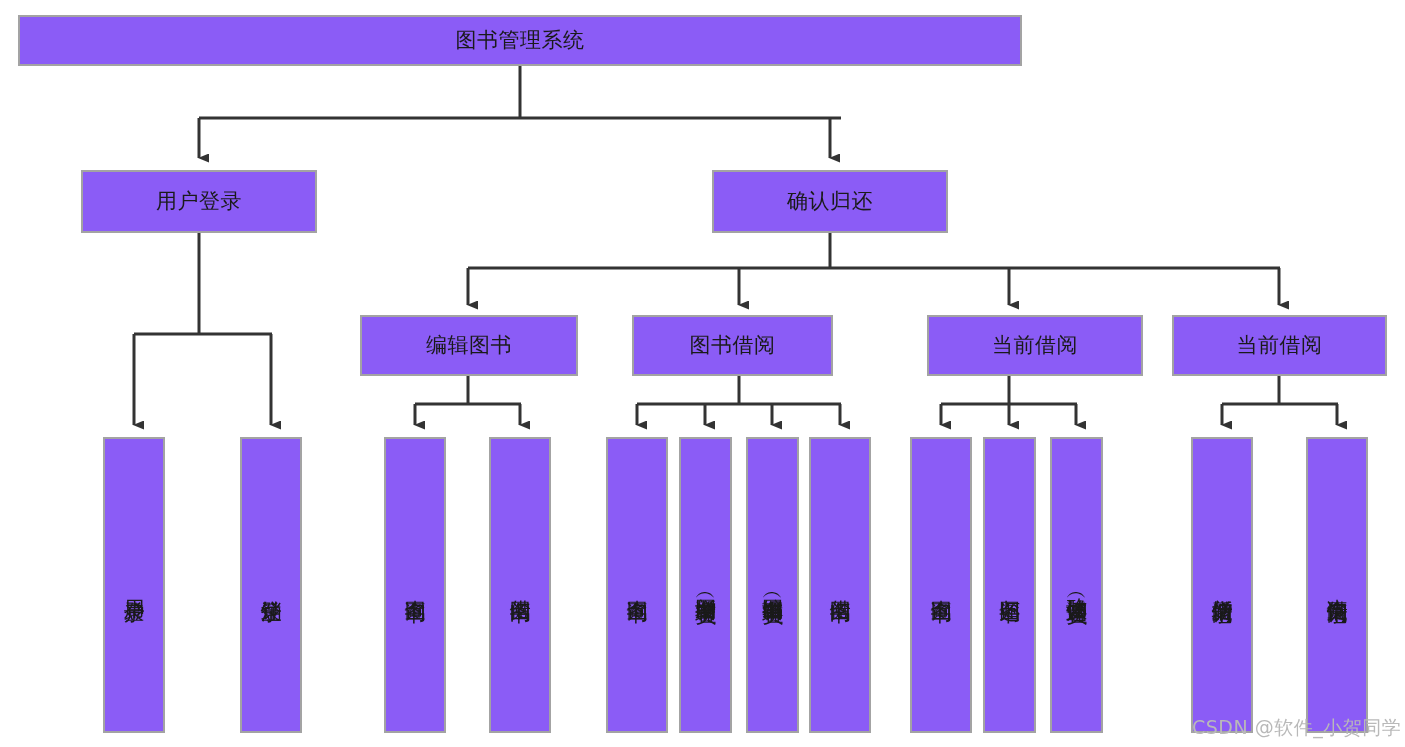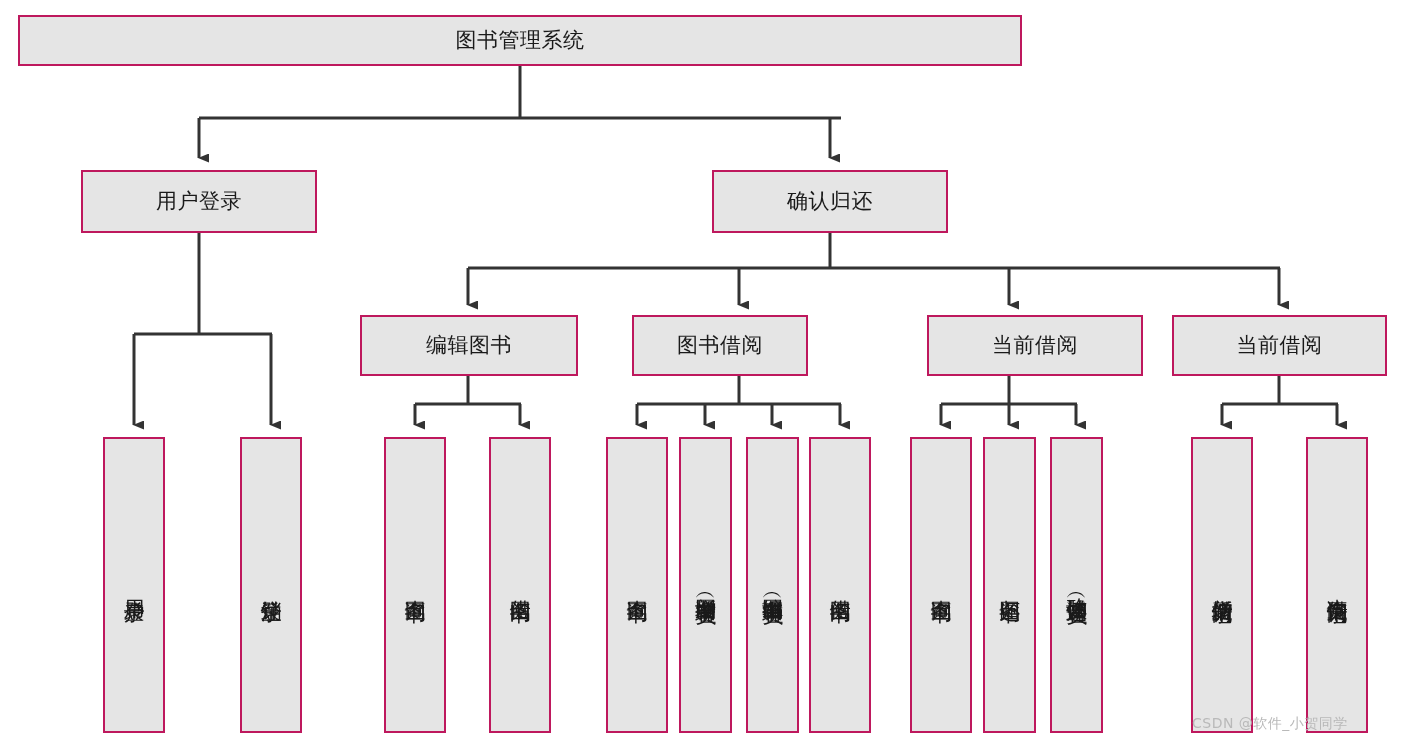--- a/index.html
+++ b/index.html
@@ -23,22 +23,22 @@
   svg#diagram-svg {
     position: absolute;
     top: 0;
     left: 0;
     width: 1405px;
     height: 747px;
   }
   .node-box {
     position: absolute;
     box-sizing: border-box;
-    border: 2px solid #be185d;
-    background: #e5e5e5;
+    border: 2px solid #a3a3a3;
+    background: #8b5cf6;
     display: flex;
     align-items: center;
     justify-content: center;
     color: #1a1a1a;
   }
   .node-label-h {
     font-size: 21px;
     line-height: 1.2;
     letter-spacing: 0.5px;
     white-space: nowrap;
@@ -53,21 +53,21 @@
     text-orientation: upright;
     font-size: 21px;
     line-height: 1.35;
     letter-spacing: 1px;
     text-align: center;
     white-space: nowrap;
     color: #1a1a1a;
   }
   .watermark {
     position: absolute;
-    font-size: 14px;
+    font-size: 19px;
     color: #b9b9b9;
     white-space: nowrap;
     letter-spacing: 0.5px;
     user-select: none;
   }
 </style>
 </head>
 <body>
 
 <div id="diagram-root">
@@ -131,21 +131,21 @@
   </div>
 
   <div class="node-box" style="left:712px; top:170px; width:236px; height:63px;">
     <span class="node-label-h">确认归还</span>
   </div>
 
   <div class="node-box" style="left:360px; top:315px; width:218px; height:61px;">
     <span class="node-label-h">编辑图书</span>
   </div>
 
-  <div class="node-box" style="left:632px; top:315px; width:176px; height:61px;">
+  <div class="node-box" style="left:632px; top:315px; width:201px; height:61px;">
     <span class="node-label-h">图书借阅</span>
   </div>
 
   <div class="node-box" style="left:902px; top:315px; width:216px; height:61px;margin-left:25px;">
     <span class="node-label-h">当前借阅</span>
   </div>
 
   <div class="node-box" style="left:1172px; top:315px; width:215px; height:61px;">
     <span class="node-label-h">当前借阅</span>
   </div>

